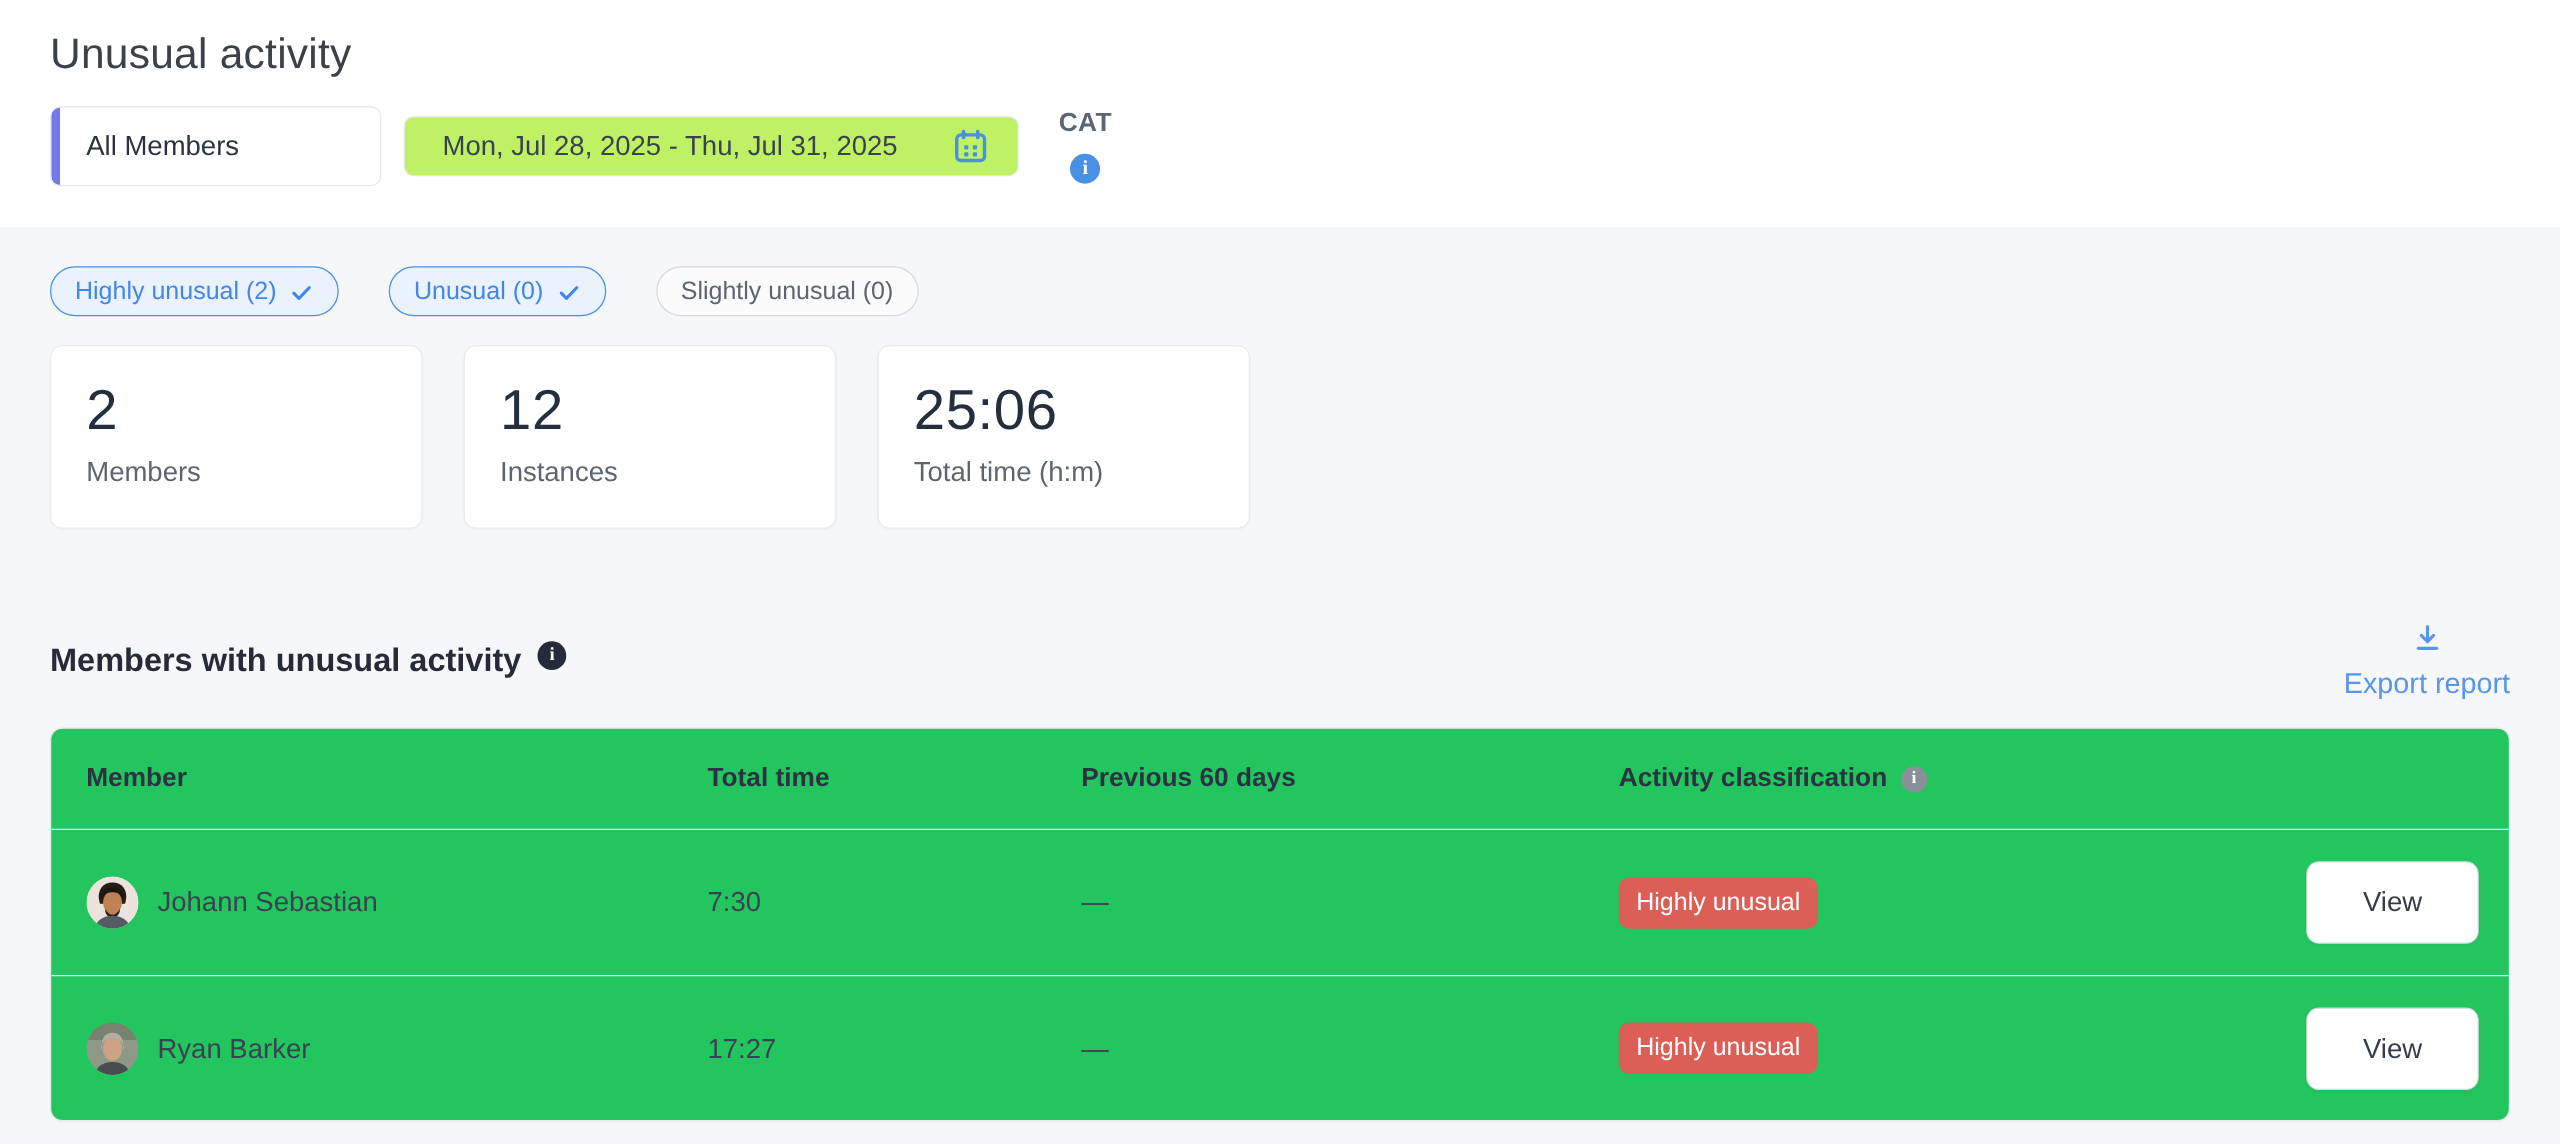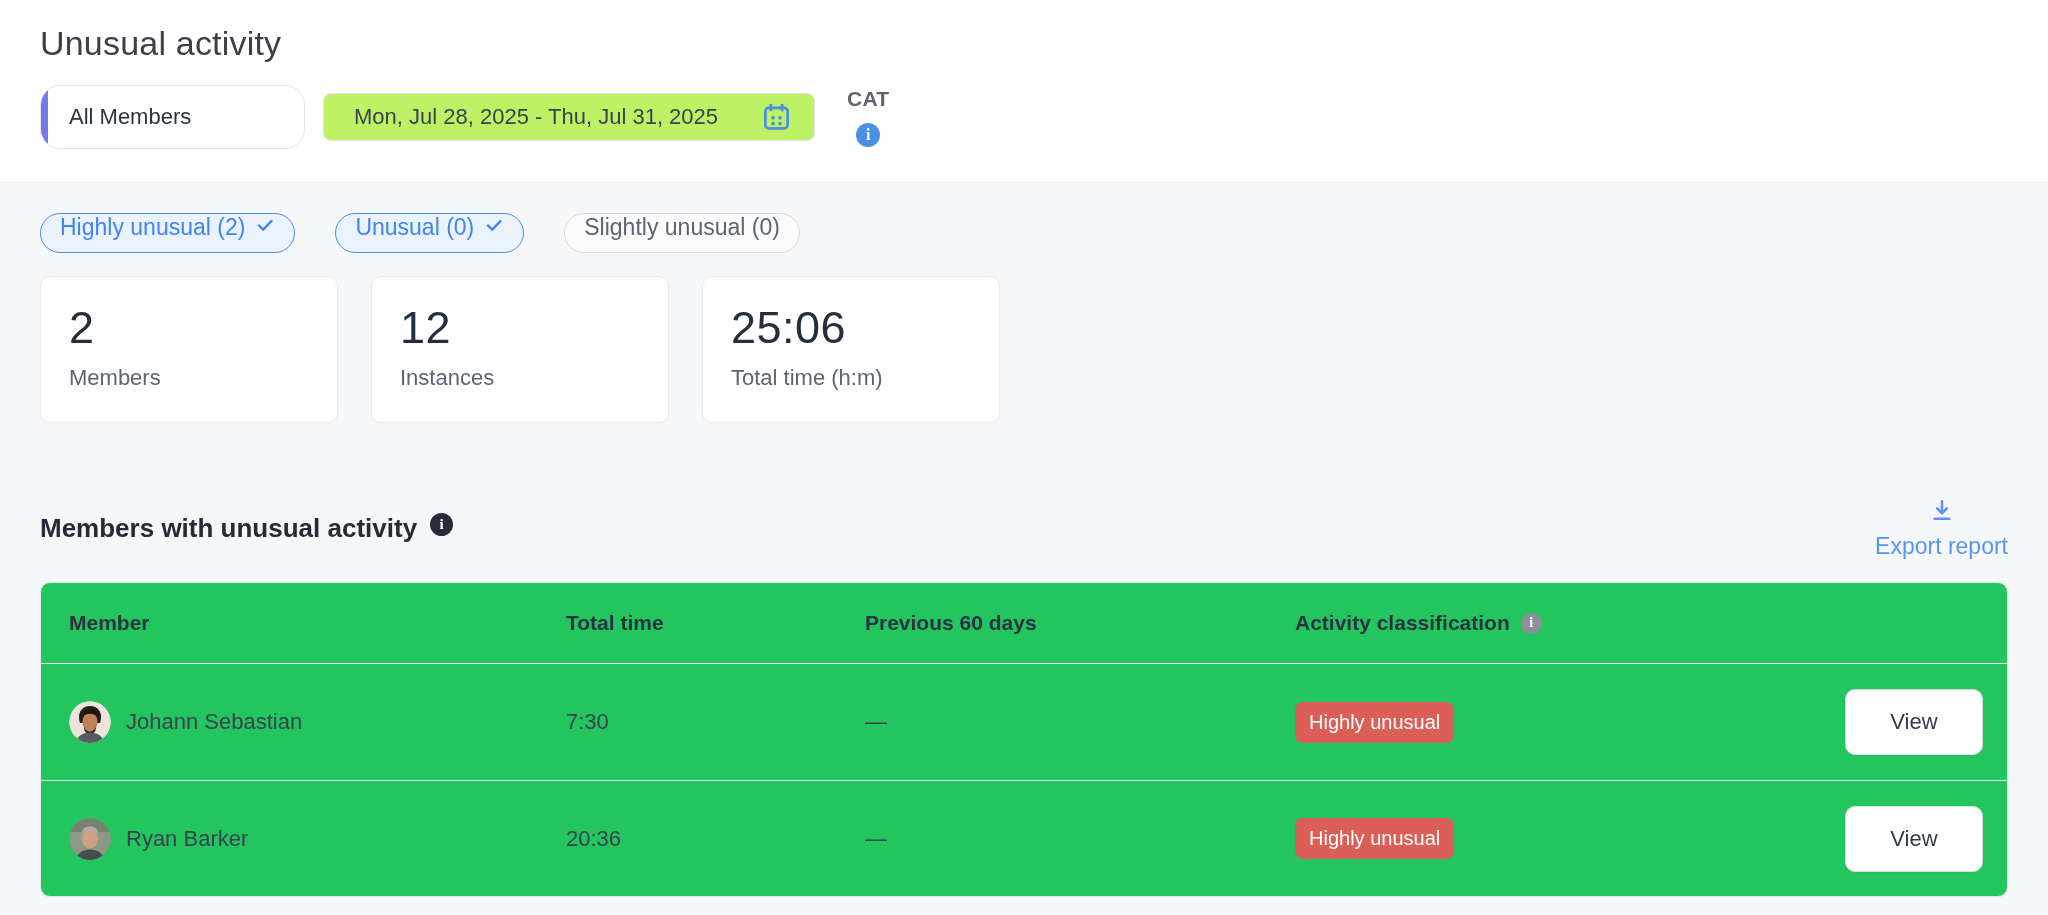--- a/index.html
+++ b/index.html
@@ -28,21 +28,21 @@
     display: flex;
     align-items: center;
     margin-top: 22px;
   }
   .members-select {
     position: relative;
     width: 265px;
     height: 64px;
     background: #fff;
     border: 1px solid #e3e6ea;
-    border-radius: 20px;
+    border-radius: 8px;
     display: flex;
     align-items: center;
     padding-left: 28px;
     font-size: 22px;
     font-weight: 500;
     color: #2b3342;
     cursor: pointer;
     overflow: hidden;
   }
   .members-select .accent {
@@ -97,23 +97,24 @@
   .info-i.gray { width: 21px; height: 21px; background: #8a9097; font-size: 14px; }
 
   
   .content { padding: 30px 40px 0 40px; }
 
   .chips { display: flex; gap: 40px; }
   .chip {
     height: 40px;
     border-radius: 20px;
     display: inline-flex;
+    align-items: center;
     gap: 10px;
     padding: 0 19px;
-    font-size: 23px;
+    font-size: 20px;
     cursor: pointer;
     background: #fbfbfc;
     border: 1px solid #d7dade;
     color: #5c6570;
   }
   .chip.selected {
     background: #eaf2fd;
     border: 1.5px solid #4a8fe8;
     color: #4285ec;
   }
@@ -378,21 +379,21 @@
               <rect x="0" y="0" width="42" height="14" fill="#77836f"></rect>
               <ellipse cx="21" cy="21" rx="7.8" ry="9.6" fill="#cfa184"></ellipse>
               <path d="M12.5 18c0-7 3.8-9.8 8.5-9.8s8.5 2.8 8.5 9.8c0 0-.8-5-8.5-5s-8.5 5-8.5 5z" fill="#b4ada3"></path>
               <path d="M12.5 17.5c-1 1-1 4 0 5v-5zM29.5 17.5c1 1 1 4 0 5v-5z" fill="#b4ada3"></path>
               <path d="M7 43c0-7.5 6.5-11.5 14-11.5S35 35.5 35 43z" fill="#474c50"></path>
             </g>
           </svg>
         </span>
         <span class="member-name">Ryan Barker</span>
       </div>
-      <div class="cell-text">20:36</div>
+      <div class="cell-text">17:27</div>
       <div class="cell-text">—</div>
       <div>
         <span class="badge">Highly unusual</span>
       </div>
       <button class="view-btn">View</button>
     </div>
 
   </div>
 </div>
 

